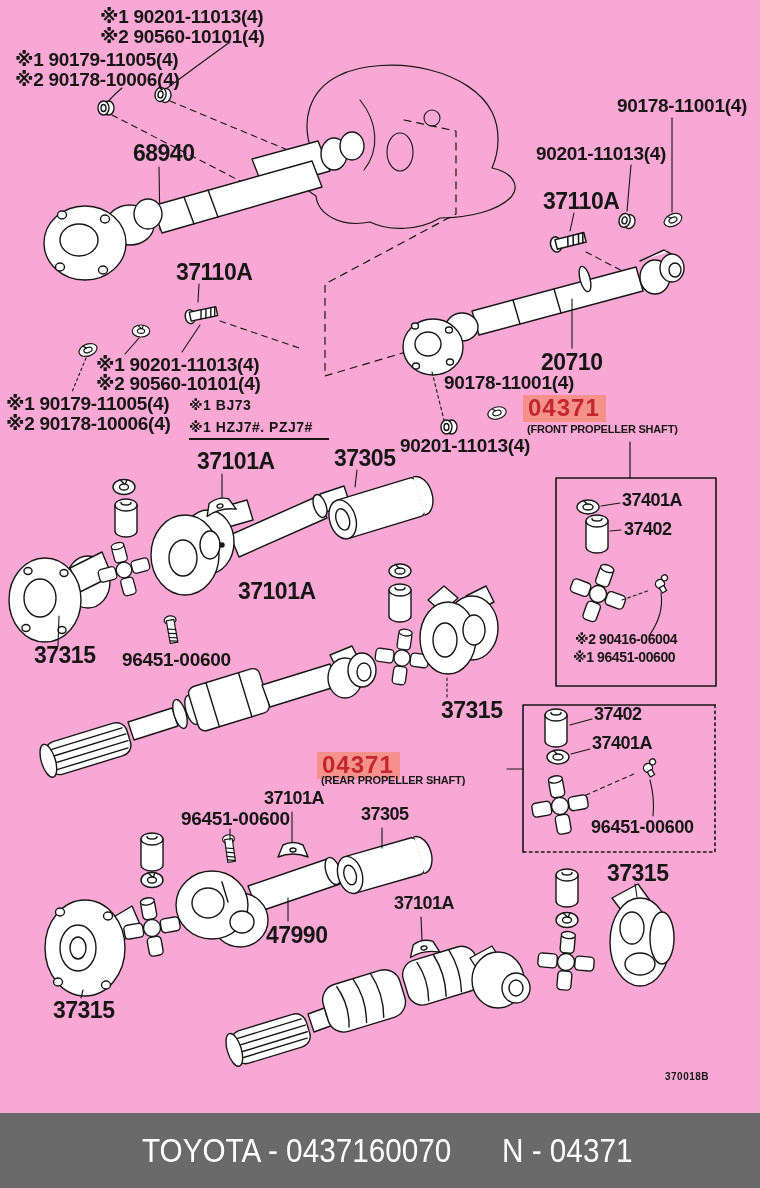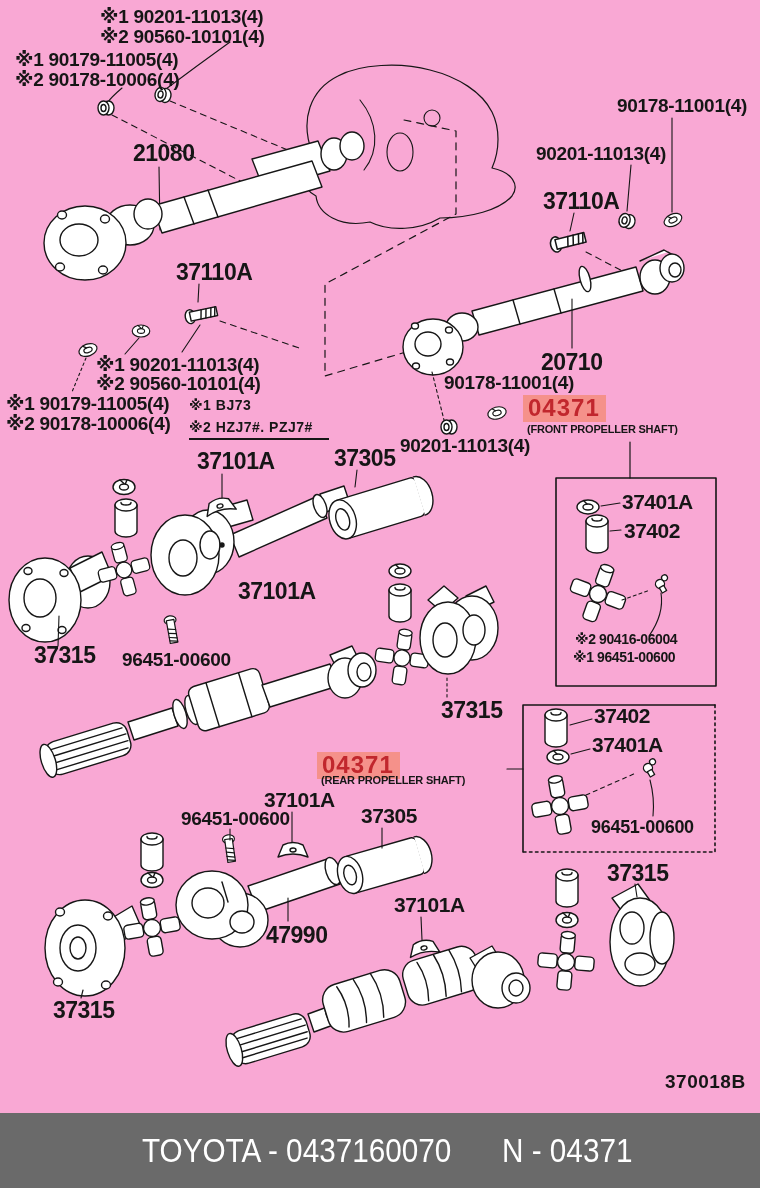--- a/index.html
+++ b/index.html
@@ -4,28 +4,28 @@
 <style>
   html,body{margin:0;padding:0;background:#fff;}
   #page{position:relative;width:760px;height:1188px;background:#f9a8d4;overflow:hidden;
         font-family:"Liberation Sans","DejaVu Sans",sans-serif;}
   #art{position:absolute;left:0;top:0;}
   .lbl{position:absolute;font-weight:bold;color:#161616;white-space:nowrap;
        letter-spacing:-0.3px;line-height:1.05;}
   .pn{font-size:19px;}
   .pn2{font-size:18px;}
   .pnlg{font-size:23px;letter-spacing:-0.5px;}
-  .pnlg2{font-size:21px;letter-spacing:-0.5px;}
+  .pnlg2{font-size:18px;letter-spacing:-0.5px;}
   .note{font-size:14px;letter-spacing:0.5px;}
   .boxnote{font-size:14px;letter-spacing:-0.4px;}
   .u{border-bottom:2.5px solid #161616;padding-bottom:3px;padding-right:16px;}
   .caption{font-size:11px;letter-spacing:-0.2px;font-weight:bold;}
   .hl{font-size:24px;letter-spacing:1px;color:var(--hl-fg,#c1272d);
       background:var(--hl-bg,#f5918a);padding:0 6px 2px 5px;}
-  .ref{font-size:19px;letter-spacing:0.5px;}
+  .ref{font-size:10px;letter-spacing:0.5px;}
   .footer{position:absolute;left:0;top:1113px;width:760px;height:75px;
           background:var(--footer-bg,#6a6a6a);padding-left:25px;}
   .fcode{position:absolute;top:19px;color:#fff;font-size:33px;font-weight:normal;
          transform:scaleX(0.9);transform-origin:left center;white-space:nowrap;}
 </style>
 </head>
 <body>
 
 <div id="page">
 
@@ -334,31 +334,31 @@
         <ellipse cx="640" cy="964" rx="15" ry="11"></ellipse>
       </g>
       <line stroke-width="1.1" x1="635" y1="884" x2="637" y2="897"></line>
     </g>
   </svg>
 
   <div class="lbl pn" style="left:100px;top:7px">※1 90201-11013(4)</div>
   <div class="lbl pn" style="left:100px;top:27px">※2 90560-10101(4)</div>
   <div class="lbl pn" style="left:15px;top:50px">※1 90179-11005(4)</div>
   <div class="lbl pn" style="left:15px;top:70px">※2 90178-10006(4)</div>
-  <div class="lbl pnlg" style="left:133px;top:141px">21080</div>
+  <div class="lbl pnlg" style="left:133px;top:141px">68940</div>
   <div class="lbl pn" style="left:617px;top:96px">90178-11001(4)</div>
   <div class="lbl pn" style="left:536px;top:144px">90201-11013(4)</div>
   <div class="lbl pnlg" style="left:543px;top:189px">37110A</div>
   <div class="lbl pnlg" style="left:176px;top:260px">37110A</div>
   <div class="lbl pn" style="left:96px;top:355px">※1 90201-11013(4)</div>
   <div class="lbl pn" style="left:96px;top:374px">※2 90560-10101(4)</div>
   <div class="lbl pn" style="left:6px;top:394px">※1 90179-11005(4)</div>
   <div class="lbl pn" style="left:6px;top:414px">※2 90178-10006(4)</div>
   <div class="lbl note" style="left:189px;top:398px">※1 BJ73</div>
-  <div class="lbl note u" style="left:189px;top:420px">※2 HZJ7#. PZJ7#</div>
+  <div class="lbl note u" style="left:189px;top:420px">※1 HZJ7#. PZJ7#</div>
   <div class="lbl pnlg" style="left:197px;top:449px">37101A</div>
   <div class="lbl pnlg" style="left:334px;top:446px">37305</div>
   <div class="lbl pnlg" style="left:541px;top:350px">20710</div>
   <div class="lbl pn" style="left:444px;top:373px">90178-11001(4)</div>
   <div class="lbl hl" style="left:523px;top:395px">04371</div>
   <div class="lbl caption" style="left:527px;top:424px">(FRONT PROPELLER SHAFT)</div>
   <div class="lbl pn" style="left:400px;top:436px">90201-11013(4)</div>
   <div class="lbl pnlg2" style="left:622px;top:491px">37401A</div>
   <div class="lbl pnlg2" style="left:624px;top:520px">37402</div>
   <div class="lbl pnlg" style="left:34px;top:643px">37315</div>

